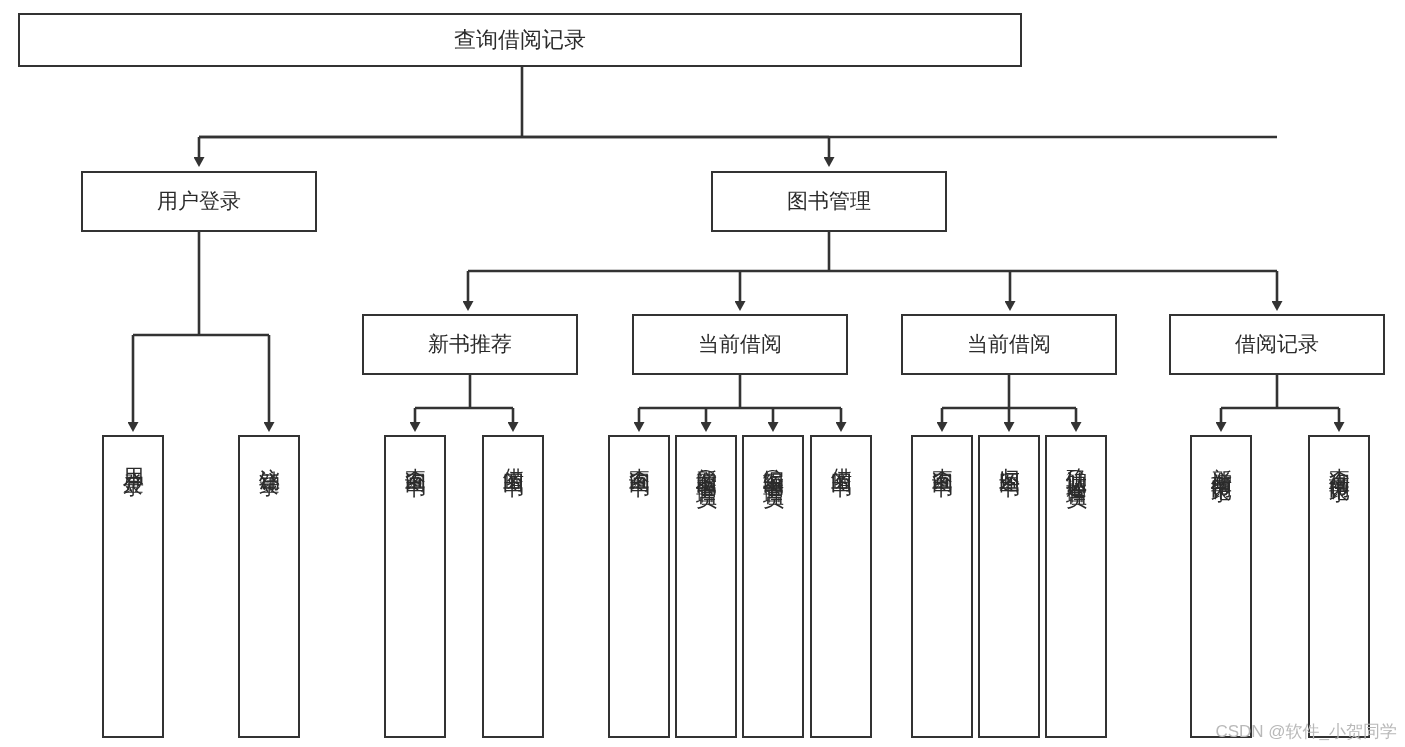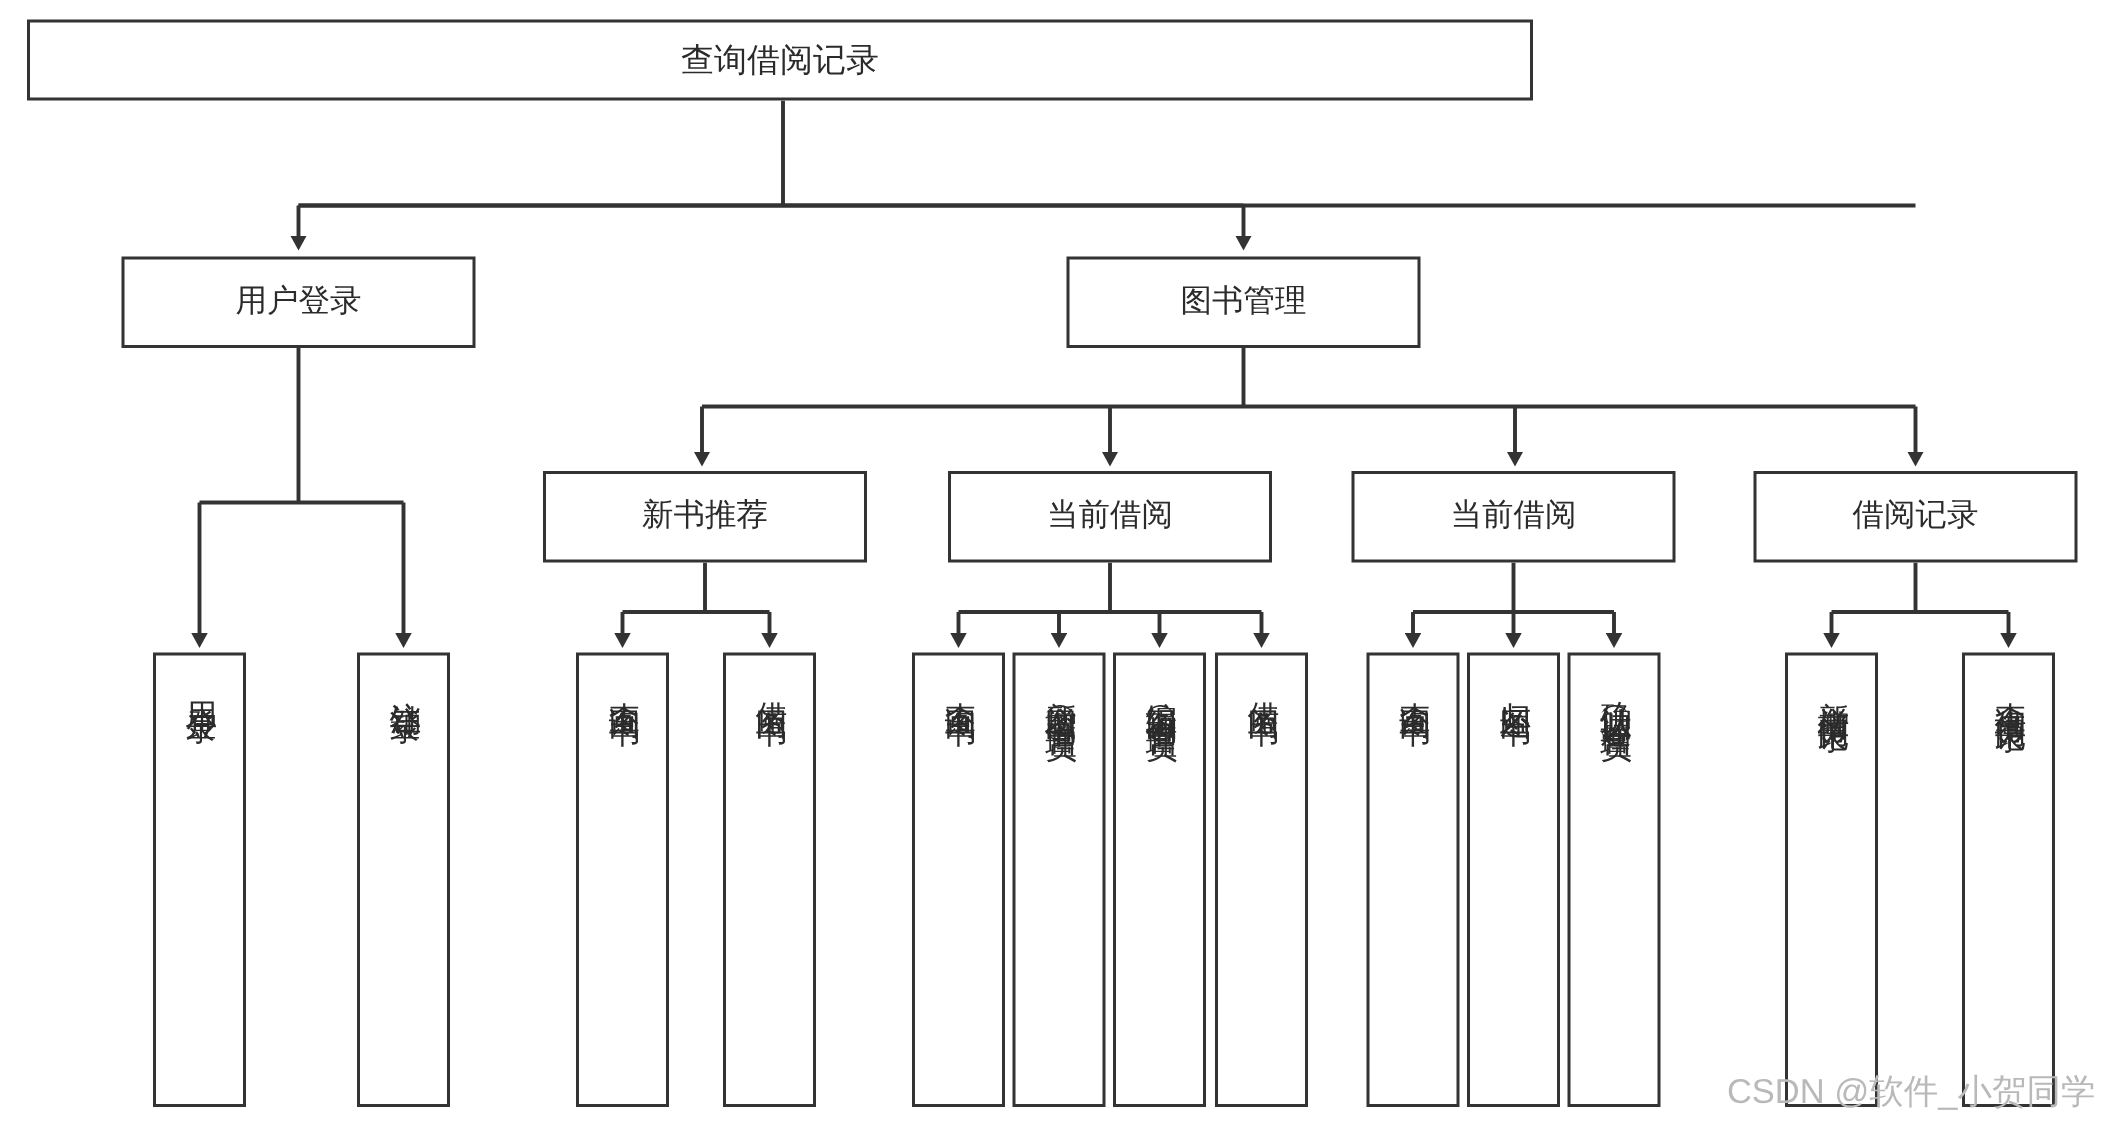--- a/index.html
+++ b/index.html
@@ -42,21 +42,21 @@
     text-orientation:upright;
     font-size:21px;
     letter-spacing:3px;
     white-space:nowrap;
   }
 
   .watermark{
     position:absolute;
     right:8px;
     bottom:4px;
-    font-size:23px;
+    font-size:17px;
     color:#b9b9b9;
     white-space:nowrap;
     pointer-events:none;
   }
 </style>
 </head>
 <body>
 
 <div id="canvas">
 

